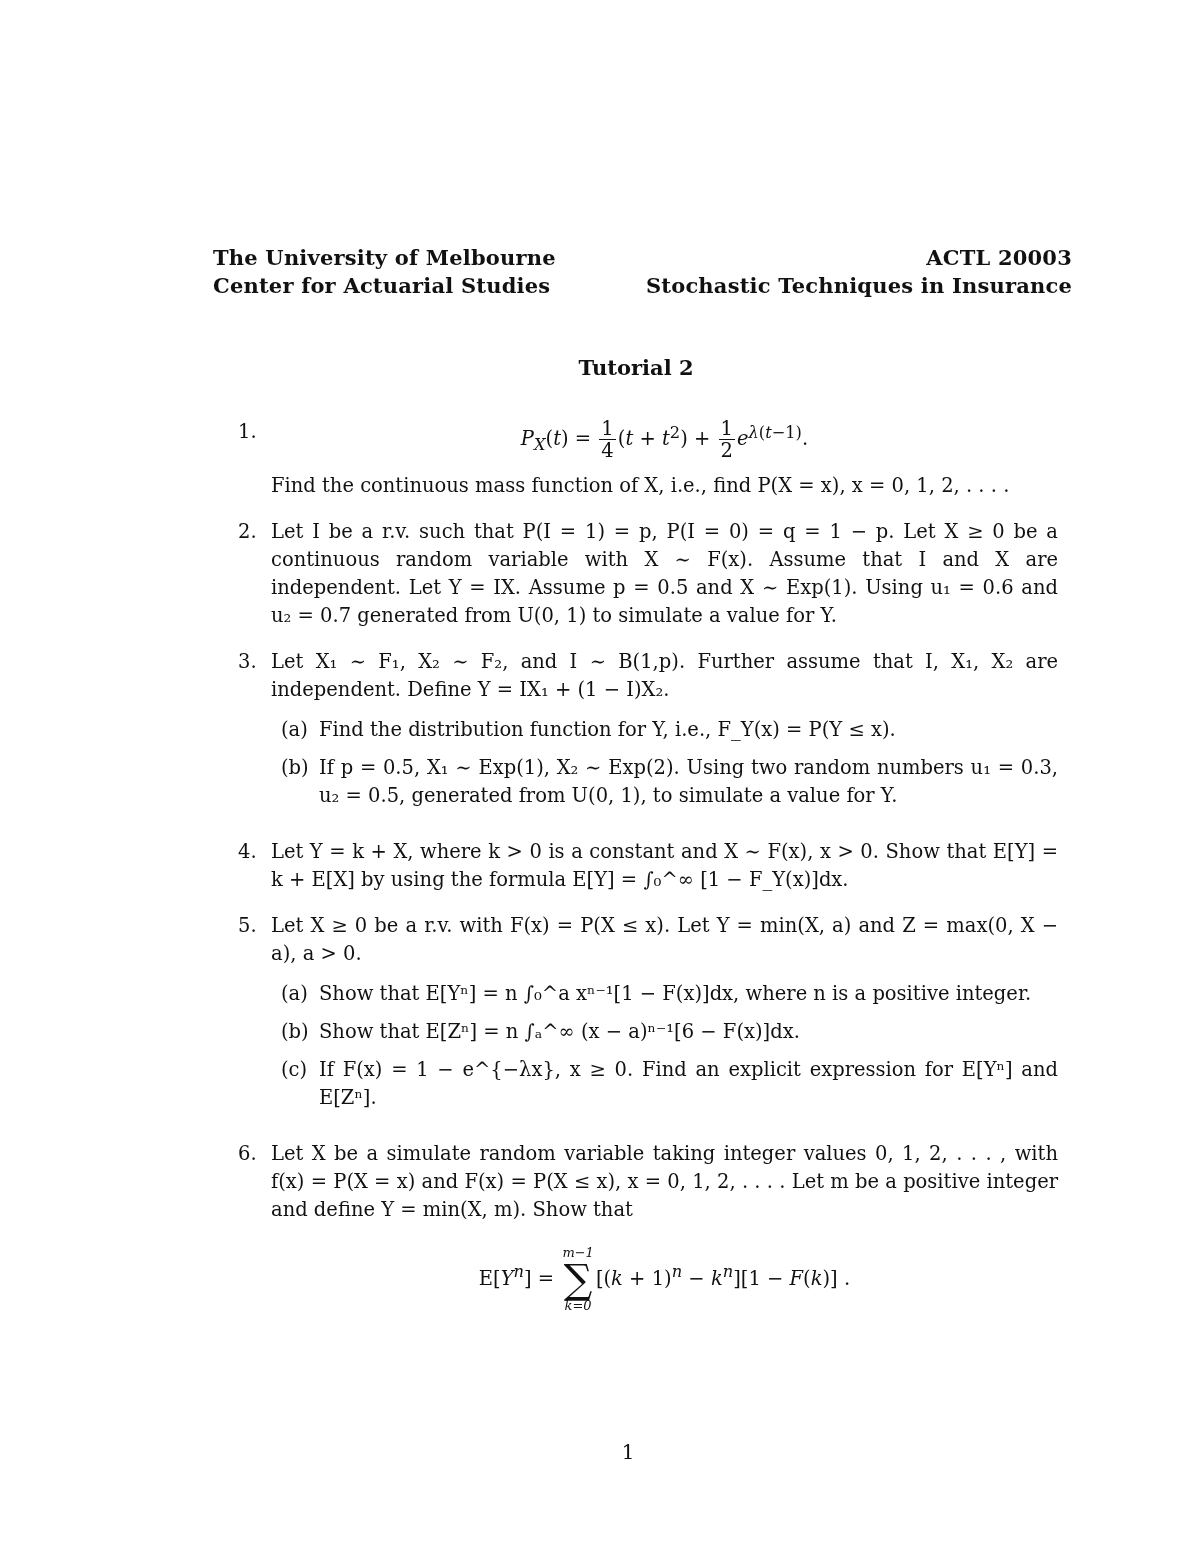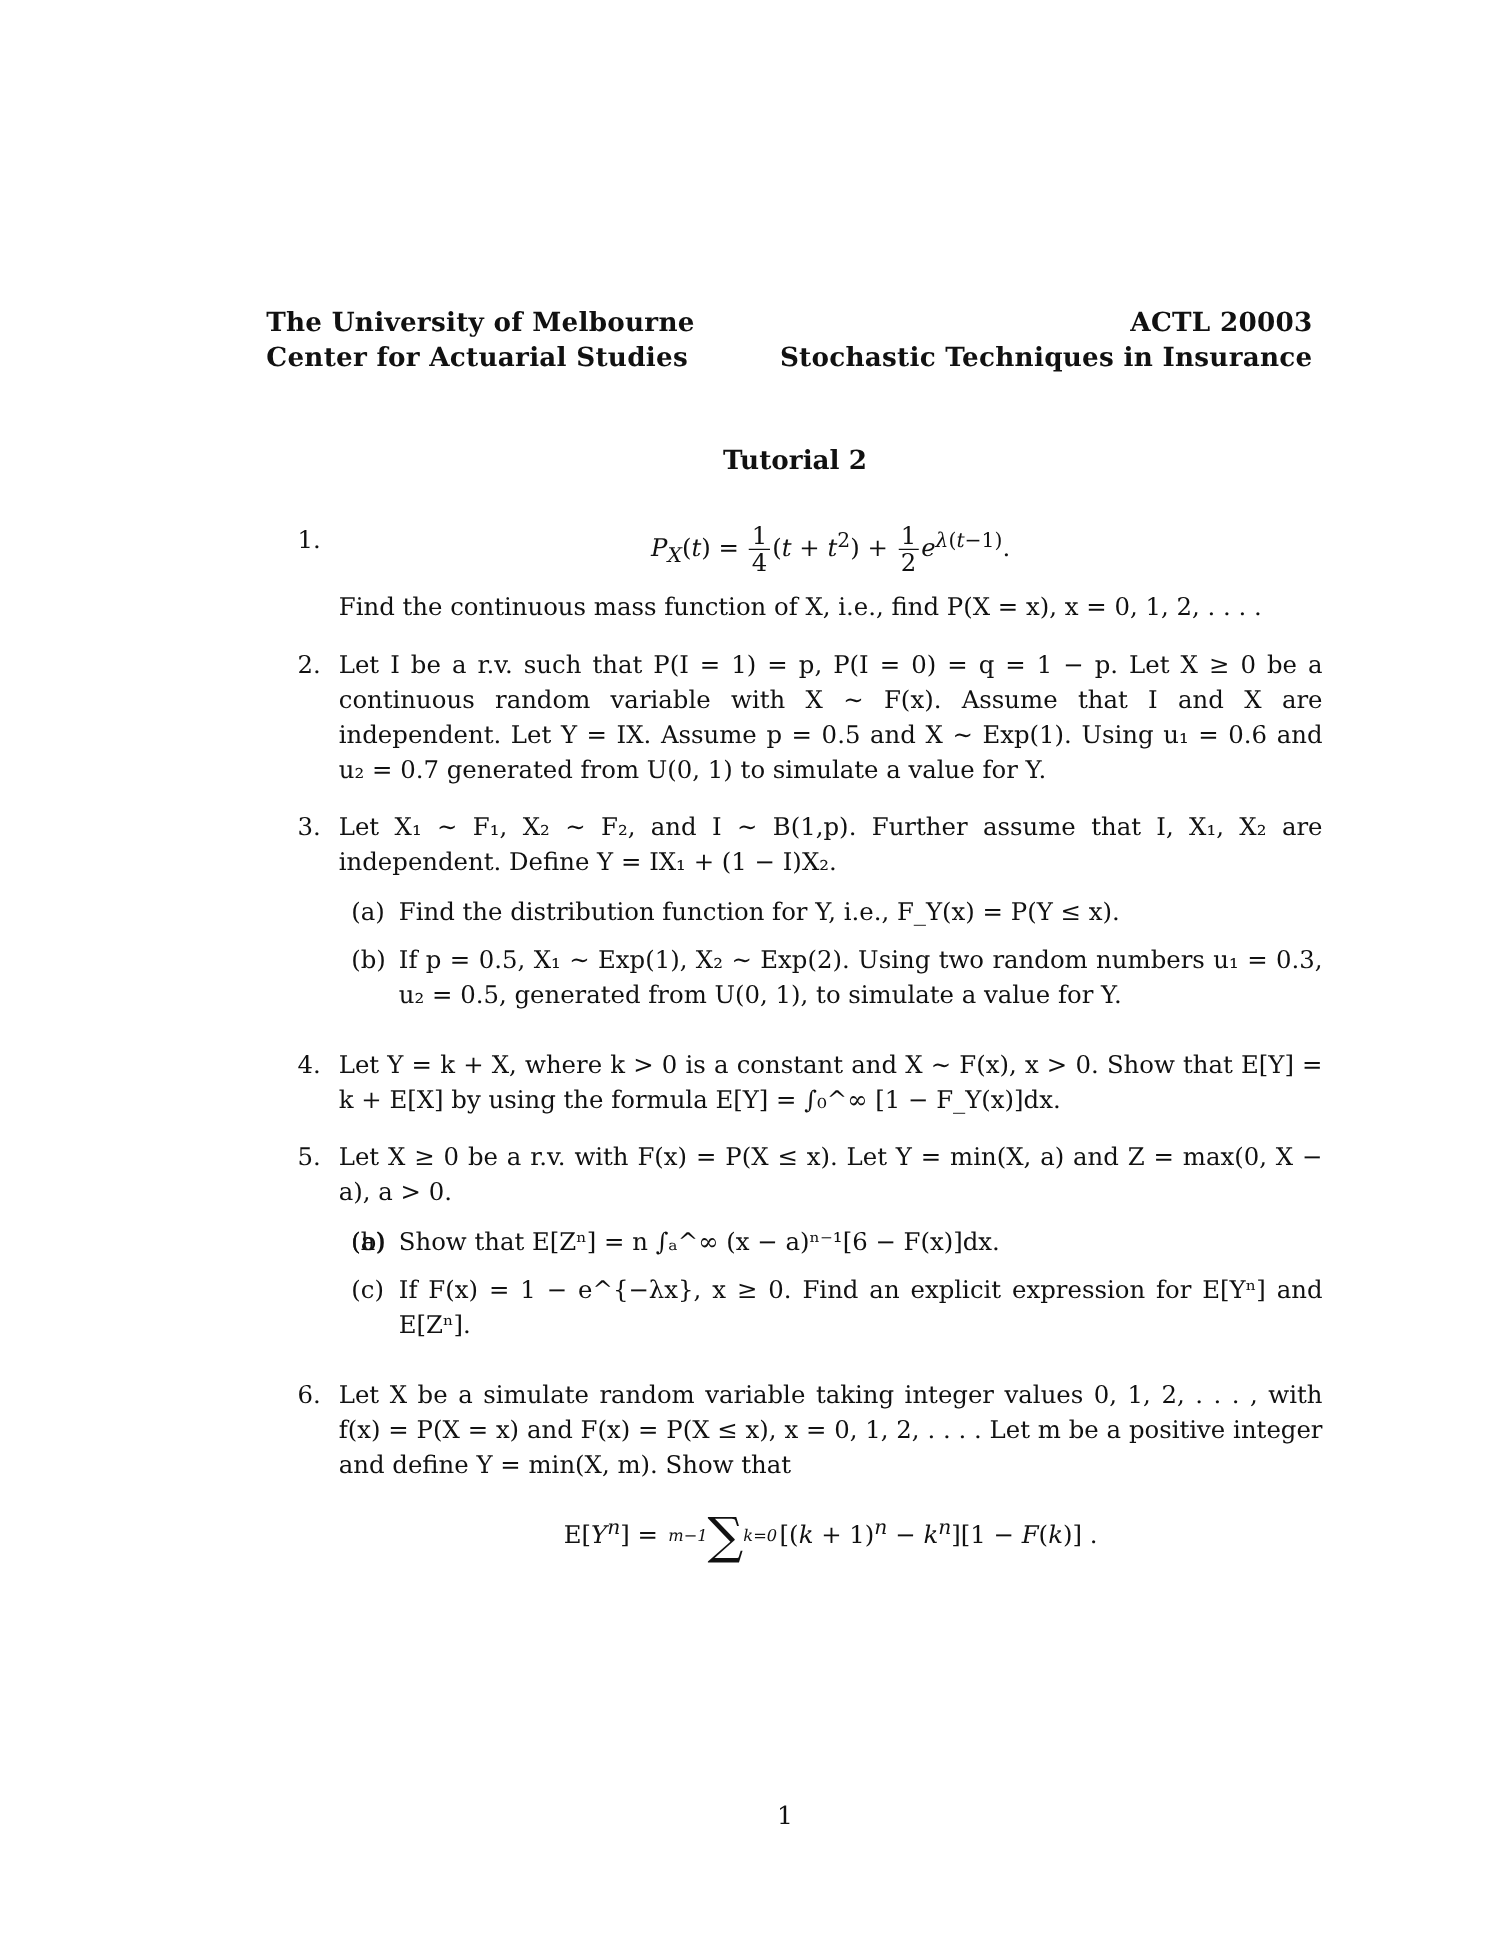--- a/index.html
+++ b/index.html
@@ -3,35 +3,35 @@
 <meta charset="utf-8">
 <style>
   html, body { margin: 0; padding: 0; background: #ffffff; }
   body {
     width: 1200px; height: 1553px; position: relative; overflow: hidden;
     font-family: "DejaVu Serif", "Liberation Serif", serif;
     color: #111; font-size: 19.5px;
   }
   .hdr { position: absolute; font-weight: bold; font-size: 21px; letter-spacing: 0.2px; }
   .hdr-left { left: 213px; }
-  .hdr-right { right: 150px; text-align: center; }
+  .hdr-right { right: 128px; text-align: center; }
   .r1 { top: 245px; } .r2 { top: 273px; }
   .title { position: absolute; top: 355px; left: 0; width: 1272px; text-align: center; font-weight: bold; font-size: 21px; }
   .content { position: absolute; left: 238px; width: 820px; top: 408px; line-height: 28px; }
   .item { position: relative; padding-left: 33px; text-align: justify; }
   .num { position: absolute; left: 0; top: 0; }
   i { }
   .disp { text-align: center; margin: 10px 0; }
   .sub { list-style: none; margin: 12px 0 0 0; padding: 0; }
   .sub li { position: relative; padding-left: 48px; margin-bottom: 10px; }
   .sub .lab { position: absolute; left: 10px; top: 0; }
   .frac { display: inline-block; vertical-align: middle; text-align: center; line-height: 1.1; margin: 0 2px; }
   .frac span { display: block; padding: 0 2px; }
   .frac .n { border-bottom: 1.5px solid #111; }
-  .sum { display: inline-flex; flex-direction: row; align-items: center; vertical-align: middle; line-height: 1; margin: 0 2px; }
+  .sum { display: inline-flex; flex-direction: column; align-items: center; vertical-align: middle; line-height: 1; margin: 0 2px; }
   .sum .lim { font-size: 13px; font-style: italic; }
   .sum .sig { font-size: 40px; line-height: 40px; }
   .page-num { position: absolute; top: 1440px; left: 0; width: 1256px; text-align: center; font-size: 20px; }
   .gap { height: 18px; }
 </style>
 </head>
 <body>
 
 <div class="hdr hdr-left r1">The University of Melbourne</div>
 <div class="hdr hdr-left r2">Center for Actuarial Studies</div>
@@ -80,20 +80,21 @@
     <div>Let Y = k + X, where k &gt; 0 is a constant and X ∼ F(x), x &gt; 0. Show that E[Y] = k + E[X] by using the formula E[Y] = ∫₀^∞ [1 − F_Y(x)]dx.</div>
   </div>
   <div class="gap"></div>
 
   <div class="item">
     <span class="num">5.</span>
     <div>Let X ≥ 0 be a r.v. with F(x) = P(X ≤ x). Let Y = min(X, a) and Z = max(0, X − a), a &gt; 0.</div>
     <ul class="sub">
       <li>
         <span class="lab">(a)</span>
+        <span>Show that E[Yⁿ] = n ∫₀^a xⁿ⁻¹[1 − F(x)]dx, where n is a positive integer.</span>
       </li>
       <li>
         <span class="lab">(b)</span>
         <span>Show that E[Zⁿ] = n ∫ₐ^∞ (x − a)ⁿ⁻¹[6 − F(x)]dx.</span>
       </li>
       <li>
         <span class="lab">(c)</span>
         <span>If F(x) = 1 − e^{−λx}, x ≥ 0. Find an explicit expression for E[Yⁿ] and E[Zⁿ].</span>
       </li>
     </ul>

